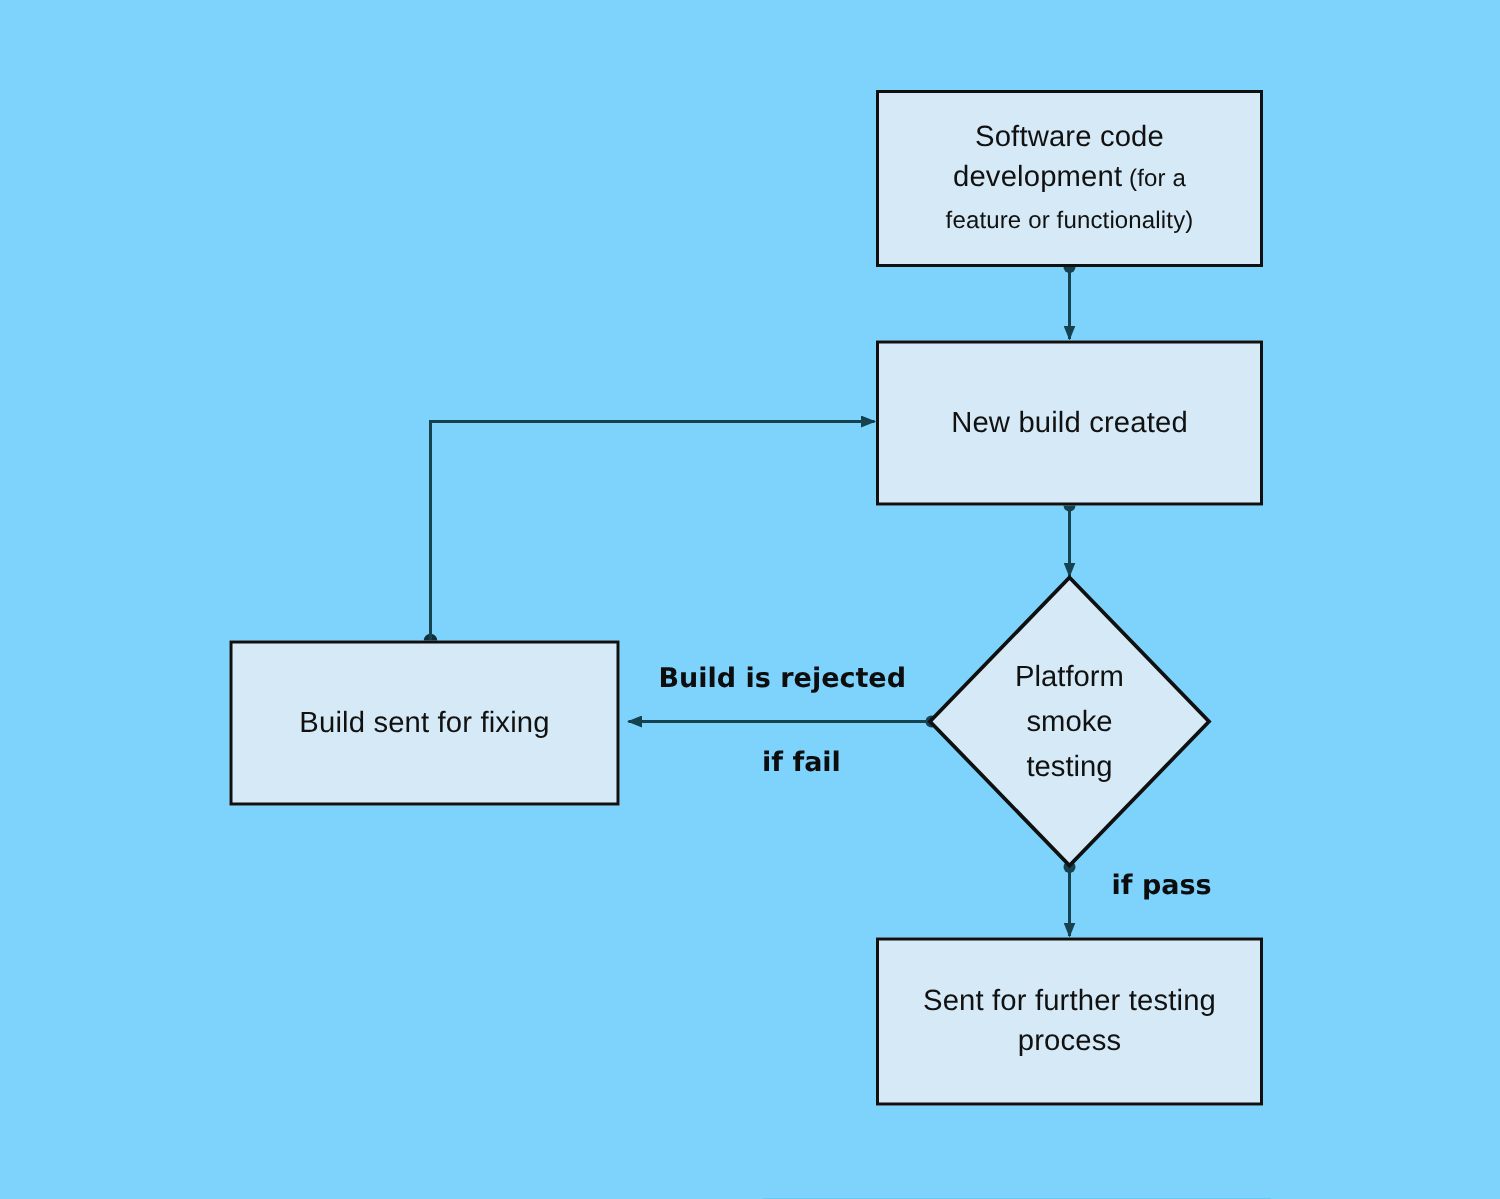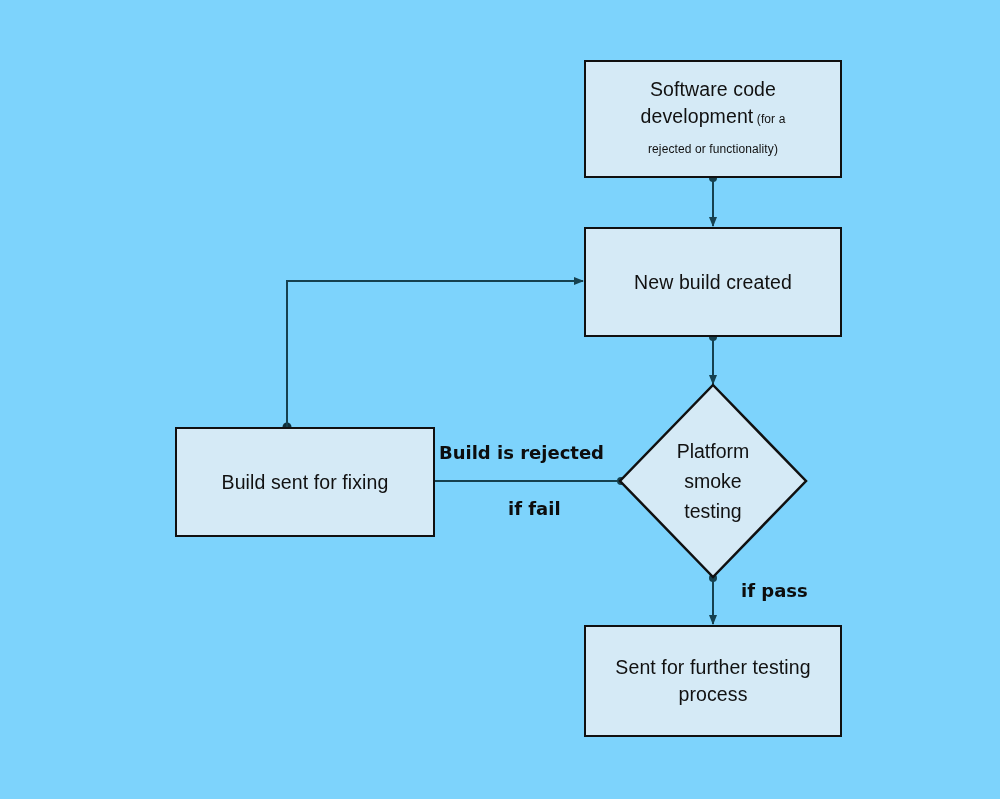--- a/index.html
+++ b/index.html
@@ -41,27 +41,27 @@
     background: #d5eaf6;
     border: 2px solid #101010;
   }
   .box .txt {
     font-size: 19.5px;
     line-height: 27px;
     letter-spacing: 0.1px;
     padding: 0 10px;
   }
   .small {
-    font-size: 12px;
+    font-size: 16px;
   }
 
   
   #node-dev      { left: 584px; top: 60px;  width: 258px; height: 118px; }
   #node-build    { left: 584px; top: 227px; width: 258px; height: 110px; }
-  #node-fixing   { left: 175px; top: 427px; width: 260px; height: 110px; text-align: center; }
+  #node-fixing   { left: 153px; top: 427px; width: 260px; height: 110px; text-align: center; }
   #node-further  { left: 584px; top: 625px; width: 258px; height: 112px; text-align: center; }
 
   
   #node-smoke {
     left: 618px;
     top: 383px;
     width: 190px;
     height: 196px;
   }
   #node-smoke .diamond-shape {
@@ -126,21 +126,21 @@
     <g>
       <circle cx="287" cy="427" r="4.5" fill="#0f2f3a"></circle>
       <path d="M287,427 L287,281 L583,281" fill="none" stroke="#16414f" stroke-width="2" marker-end="url(#arrowhead)"></path>
     </g>
   </svg>
 
   <div class="node box" id="node-dev">
     <div class="txt">
       <span>Software code</span><br>
       <span>development</span><span class="small">&nbsp;</span><span class="small">(for a</span><br>
-      <span class="small">rejected or functionality)</span>
+      <span class="small">feature or functionality)</span>
     </div>
   </div>
 
   <div class="node" id="node-smoke">
     <svg class="diamond-shape" viewBox="0 0 190 196" preserveAspectRatio="none" xmlns="http://www.w3.org/2000/svg">
       <polygon points="95,2 188,98 95,194 2,98" fill="#d5eaf6" stroke="#101010" stroke-width="2.5"></polygon>
     </svg>
     <div class="txt">
       <span>Platform</span><br>
       <span>smoke</span><br>

